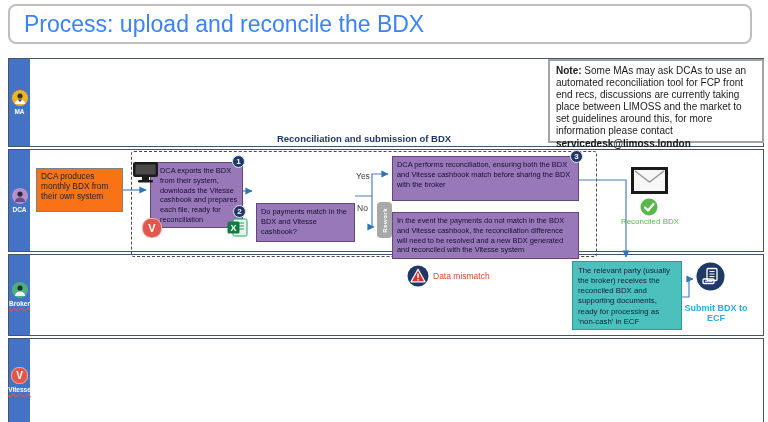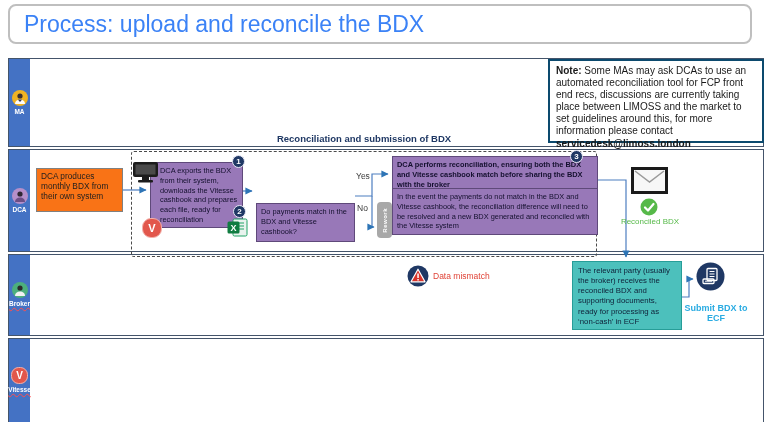--- a/index.html
+++ b/index.html
@@ -19,36 +19,36 @@
   .lane-label { color:#fff; font-weight:bold; font-size:6.5px; text-align:center; line-height:1; }
   .lane-label.misspelled { text-decoration:underline wavy #ff4d4d 1px; text-underline-offset:1px; }
   .avatar { width:16px; height:16px; border-radius:50%; display:flex; align-items:center;
     justify-content:center; overflow:hidden; }
   .vlogo { width:17px; height:17px; border-radius:45%; background:#e2574c; color:#fff;
     font-weight:bold; font-size:10px; display:flex; align-items:center; justify-content:center;
     border:1px solid #f3b0aa; }
 
   
   .note-box { left:548px; top:59px; width:216px; height:84px; background:#fff;
-    border:2px solid #0c4a6e; padding:4px 6px; font-size:10px; line-height:12.1px; color:#1a1a1a; }
+    border:2px solid #a3a3a3; padding:4px 6px; font-size:10px; line-height:12.1px; color:#1a1a1a; }
   .note-box b { font-weight:bold; }
 
   
   .gray-box { left:36px; top:168px; width:87px; height:44px; background:#f97316;
     border:1px solid #808080; padding:3px 4px; font-size:8.3px; line-height:1.2; color:#1f1f1f; }
   .dashed-frame { left:131px; top:151px; width:466px; height:106px;
     border:1px dashed #4a4a4a; border-radius:3px; }
   .section-label { left:131px; top:133px; width:466px; text-align:center;
     font-size:9.5px; font-weight:bold; color:#1f3864; }
   .pbox { background:#9878b8; border:1px solid #5f497a; color:#14102e;
     font-size:7.4px; line-height:1.32; padding:3px 4px; }
   .box1 { left:150px; top:162px; width:93px; height:66px; padding-left:9px; }
   .decision { left:256px; top:176px; width:99px; height:39px;margin-top:27px; }
-  .box3 { left:392px; top:156px; width:206px; height:45px;font-weight:bold; }
-  .nobox { left:392px; top:188px; width:206px; height:47px; }
+  .box3 { left:392px; top:156px; width:187px; height:45px; }
+  .nobox { left:392px; top:212px; width:187px; height:47px; }
   .badge { width:13px; height:13px; border-radius:50%; background:#1f3864; color:#fff;
     font-size:8px; font-weight:bold; display:flex; align-items:center; justify-content:center;
     border:1px solid #e8e8f4; }
   .branch-label { font-size:8.5px; color:#3a3a3a; }
   .rework-tab { left:377px; top:202px; width:15px; height:36px; background:#a8a8a8;
     border-radius:4px; display:flex; align-items:center; justify-content:center; }
   .rework-tab span { writing-mode:vertical-rl; transform:rotate(180deg); color:#fff;
     font-size:6px; font-weight:bold; letter-spacing:.5px; }
   .teal-box { left:572px; top:261px; width:110px; height:69px; background:#4cc0bc;
     border:1.5px solid #279d98; color:#0f2038; font-size:7.8px; line-height:1.3; padding:4px 5px; }

